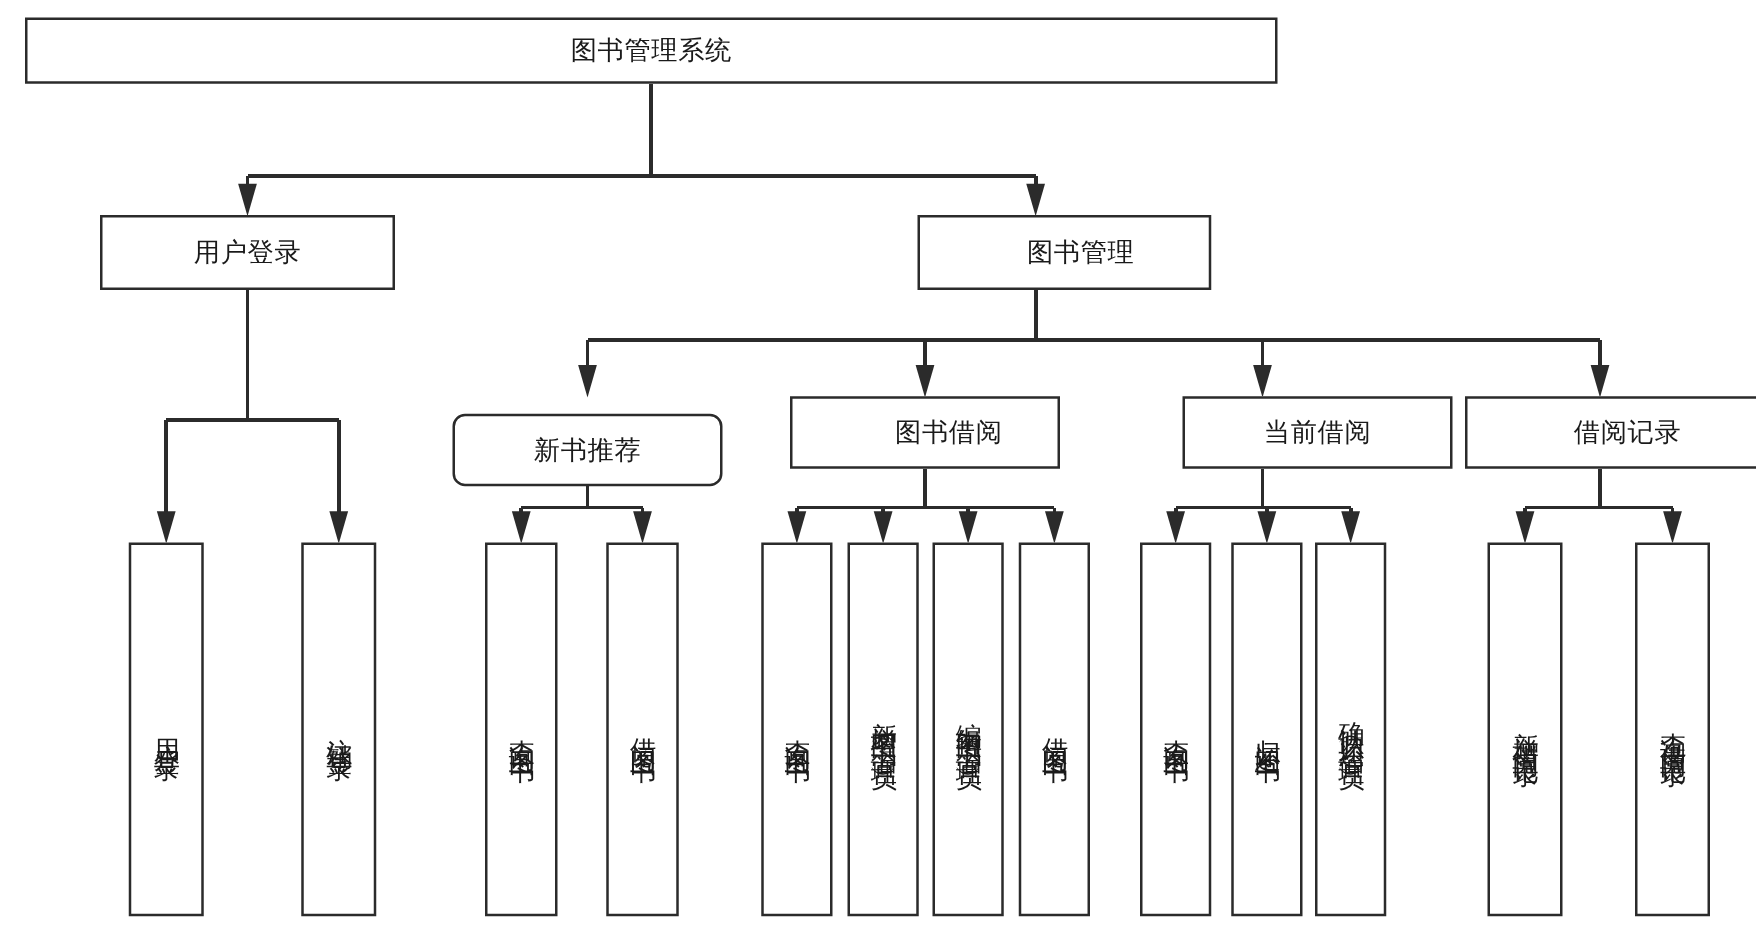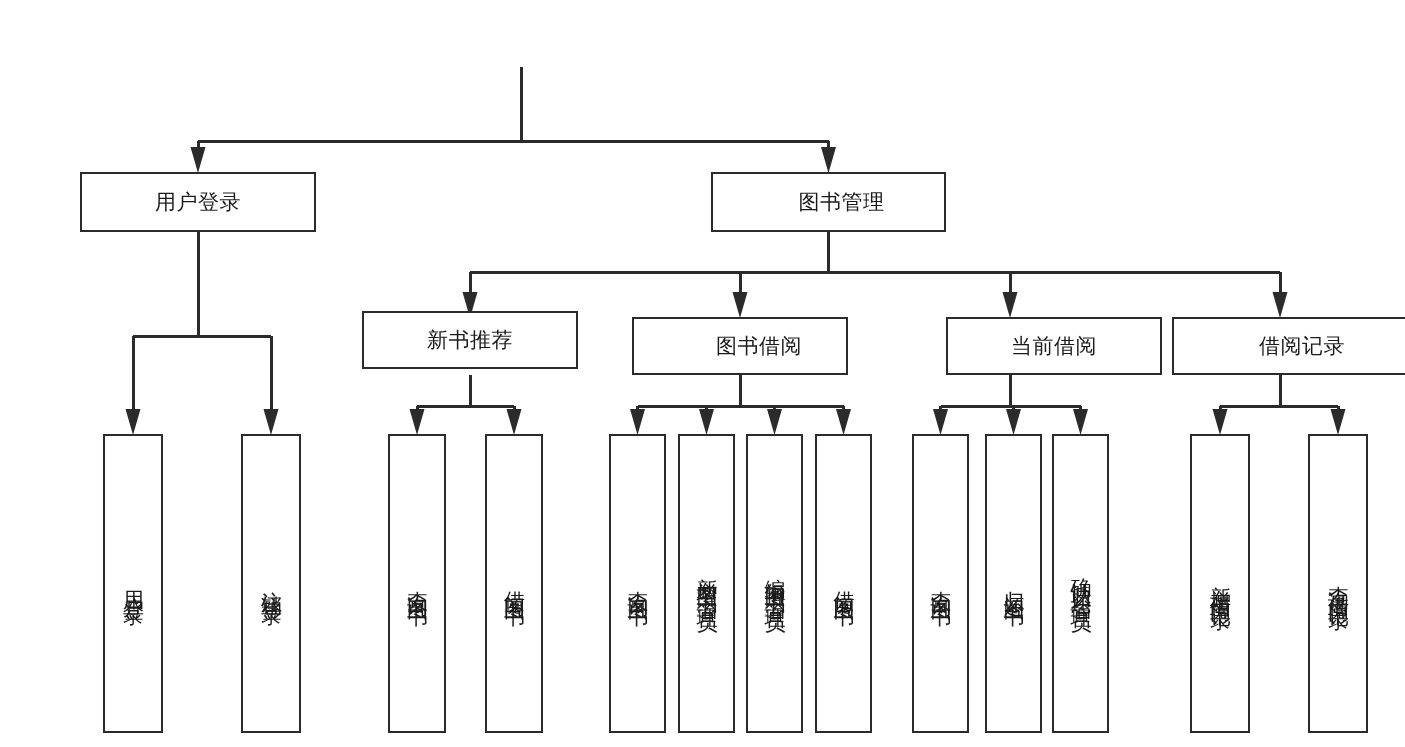--- a/index.html
+++ b/index.html
@@ -124,29 +124,32 @@
       <line x1="1080.5" y1="406" x2="1080.5" y2="410" stroke="#2b2b2b" stroke-width="3" shape-rendering="crispEdges"></line>
       <polygon points="1073,409 1088,409 1080.5,435" fill="#2b2b2b"></polygon>
       <line x1="1280" y1="375" x2="1280" y2="406" stroke="#2b2b2b" stroke-width="3" shape-rendering="crispEdges"></line>
       <line x1="1220" y1="406" x2="1338" y2="406" stroke="#2b2b2b" stroke-width="3" shape-rendering="crispEdges"></line>
       <line x1="1220" y1="406" x2="1220" y2="410" stroke="#2b2b2b" stroke-width="3" shape-rendering="crispEdges"></line>
       <polygon points="1212.5,409 1227.5,409 1220,435" fill="#2b2b2b"></polygon>
       <line x1="1338" y1="406" x2="1338" y2="410" stroke="#2b2b2b" stroke-width="3" shape-rendering="crispEdges"></line>
       <polygon points="1330.5,409 1345.5,409 1338,435" fill="#2b2b2b"></polygon>
     </svg>
 
+  <div class="node root horizontal" style="left: 20px; top: 14px; width: 1002px; height: 53px;">
+    <span class="node-label">图书管理系统</span>
+  </div>
 
   <div class="node horizontal" style="left: 80px; top: 172px; width: 236px; height: 60px;">
     <span class="node-label">用户登录</span>
   </div>
-  <div class="node horizontal" style="left: 711px; top: 172px; width: 235px; height: 60px; padding-left: 26px;">
+  <div class="node horizontal" style="left: 734px; top: 172px; width: 235px; height: 60px; padding-left: 26px;">
     <span class="node-label">图书管理</span>
   </div>
 
-  <div class="node horizontal" style="left: 362px; top: 311px; width: 216px; height: 58px;">
+  <div class="node horizontal" style="left: 362px; top: 331px; width: 216px; height: 58px; border-radius: 10px;">
     <span class="node-label">新书推荐</span>
   </div>
   <div class="node horizontal" style="left: 632px; top: 317px; width: 216px; height: 58px; padding-left: 38px;">
     <span class="node-label">图书借阅</span>
   </div>
   <div class="node horizontal" style="left: 902px; top: 317px; width: 216px; height: 58px; margin-left: 44px;">
     <span class="node-label">当前借阅</span>
   </div>
   <div class="node horizontal" style="left: 1172px; top: 317px; width: 260px; height: 58px;">
     <span class="node-label">借阅记录</span>

